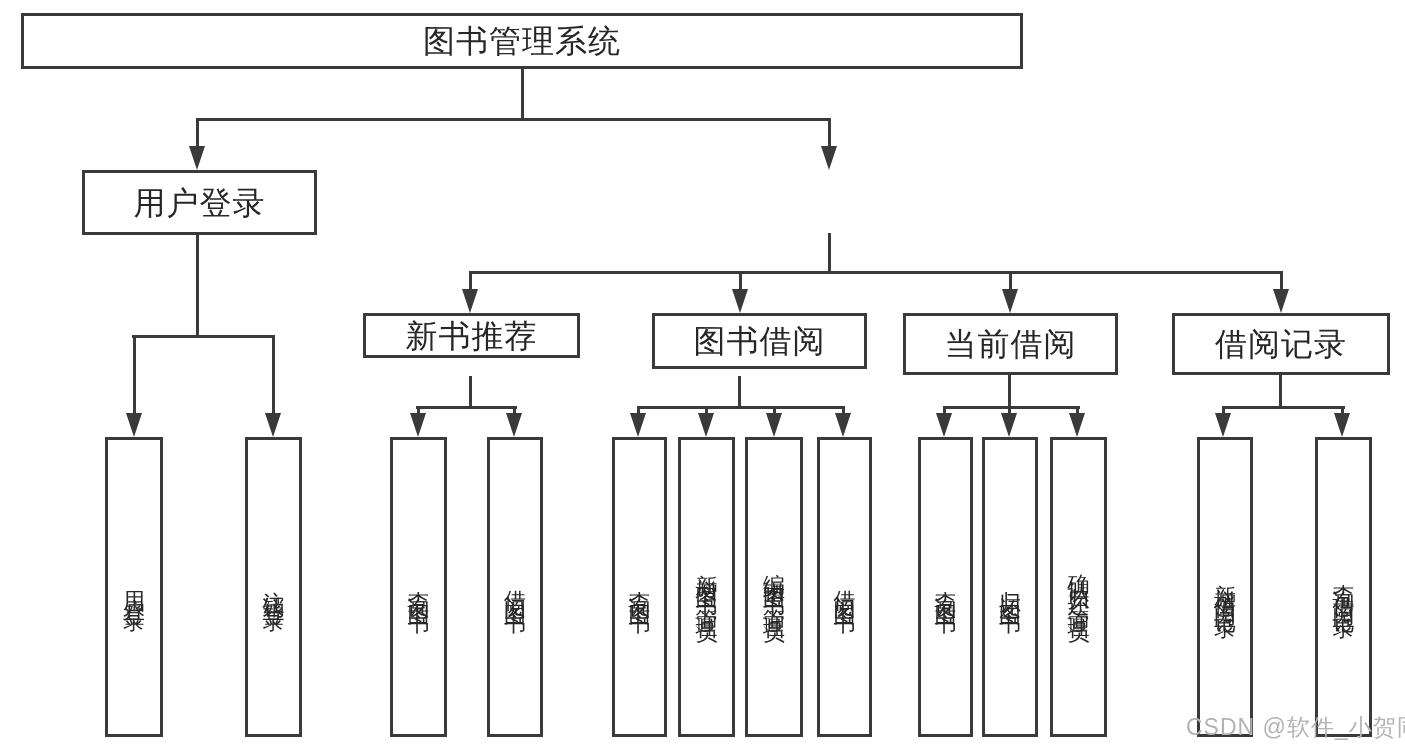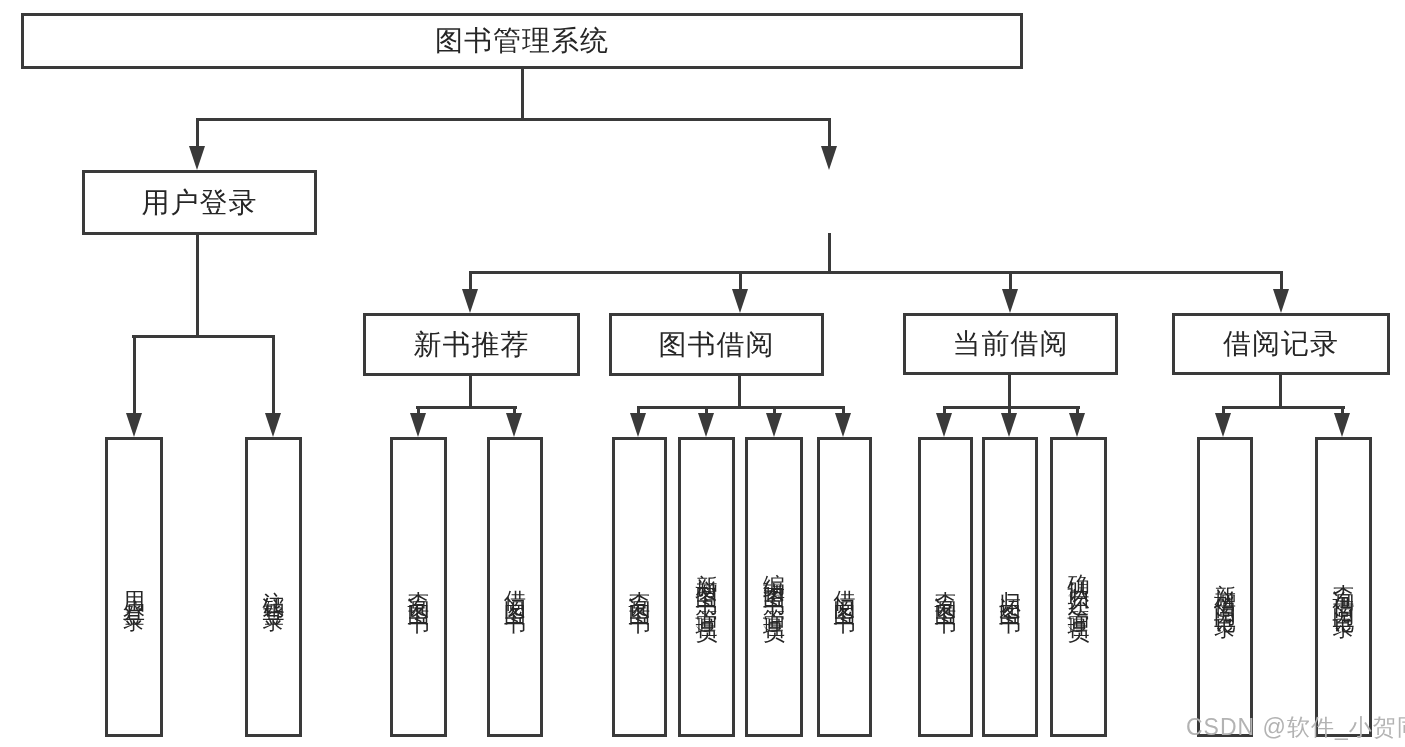--- a/index.html
+++ b/index.html
@@ -4,21 +4,21 @@
 <style>
   html,body{margin:0;padding:0;}
   body{
     width:1405px;height:747px;position:relative;background:#ffffff;
     font-family:"Liberation Sans",sans-serif;overflow:hidden;
   }
   .stage{position:absolute;inset:0;width:1405px;height:747px;}
   .box{
     position:absolute;box-sizing:border-box;border:3px solid #3a3a3a;background:#ffffff;
     display:flex;align-items:center;justify-content:center;
-    color:#262626;font-size:28px;letter-spacing:1px;line-height:1;
+    color:#262626;font-size:32px;letter-spacing:1px;line-height:1;
   }
   .vbox{
     writing-mode:vertical-rl;text-orientation:mixed;
     font-size:22px;letter-spacing:7px;line-height:1;
   }
   .hline{position:absolute;height:3px;background:#3a3a3a;}
   .vline{position:absolute;width:3px;background:#3a3a3a;}
   .arrow{
     position:absolute;width:0;height:0;
     border-left:8px solid transparent;border-right:8px solid transparent;
@@ -32,23 +32,23 @@
 </head>
 <body>
 
 <div class="stage">
 
   <div class="box" style="left:21px;top:13px;width:1002px;height:56px;">图书管理系统</div>
 
   <div class="box" style="left:82px;top:170px;width:235px;height:65px;">用户登录</div>
 
 
-  <div class="box" style="left:363px;top:313px;width:217px;height:63px;text-align:right;">新书推荐</div>
+  <div class="box" style="left:363px;top:313px;width:217px;height:45px;text-align:right;">新书推荐</div>
 
-  <div class="box" style="left:609px;top:313px;width:215px;height:63px;font-family:Liberation Serif, serif;">图书借阅</div>
+  <div class="box" style="left:652px;top:313px;width:215px;height:56px;font-family:Liberation Serif, serif;">图书借阅</div>
 
   <div class="box" style="left:1172px;top:313px;width:218px;height:62px;">借阅记录</div>
 
   <div class="box" style="left:903px;top:313px;width:215px;height:62px;">当前借阅</div>
 
   <div class="box vbox" style="left:105px;top:437px;width:58px;height:300px;">用户登录</div>
 
   <div class="box vbox" style="left:245px;top:437px;width:57px;height:300px;">注销登录</div>
 
   <div class="box vbox" style="left:390px;top:437px;width:57px;height:300px;">查询图书</div>

